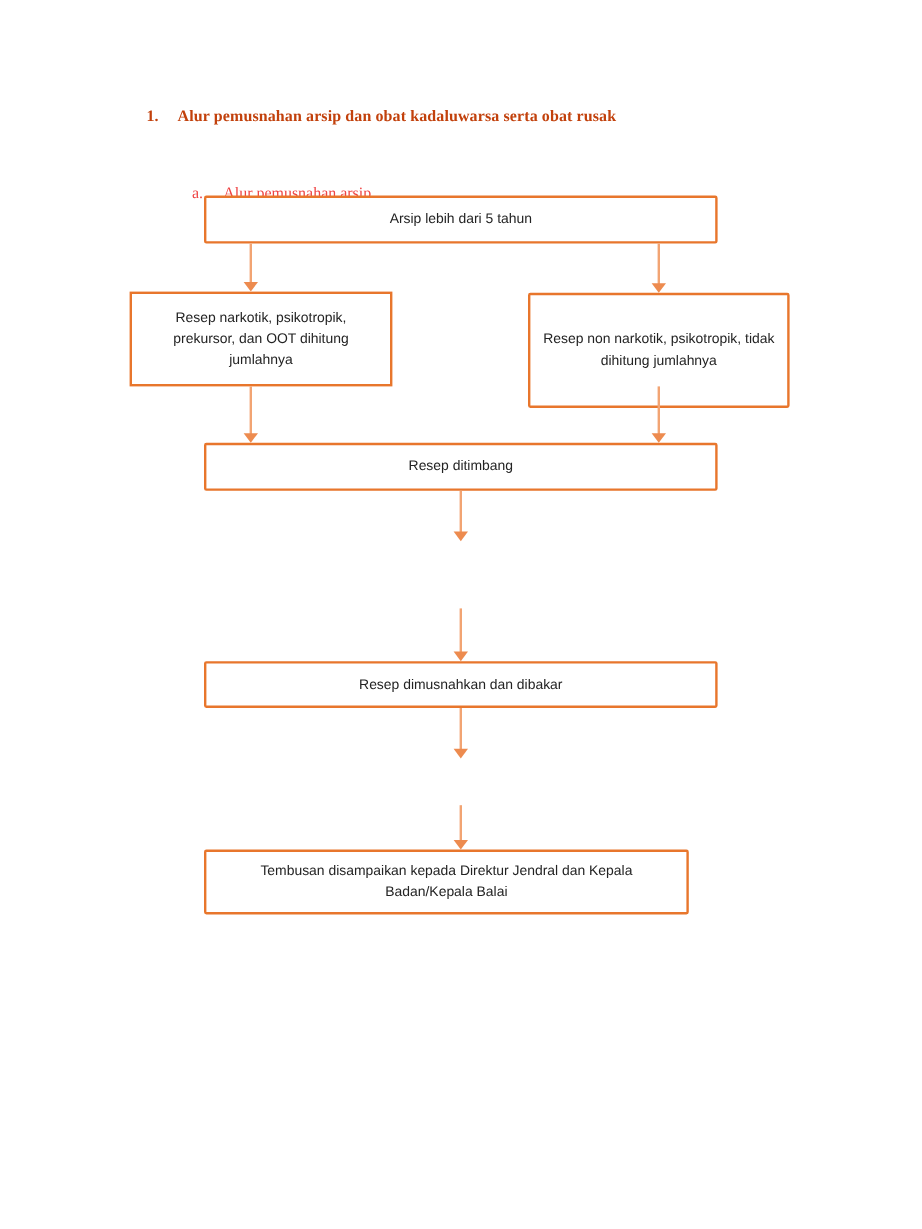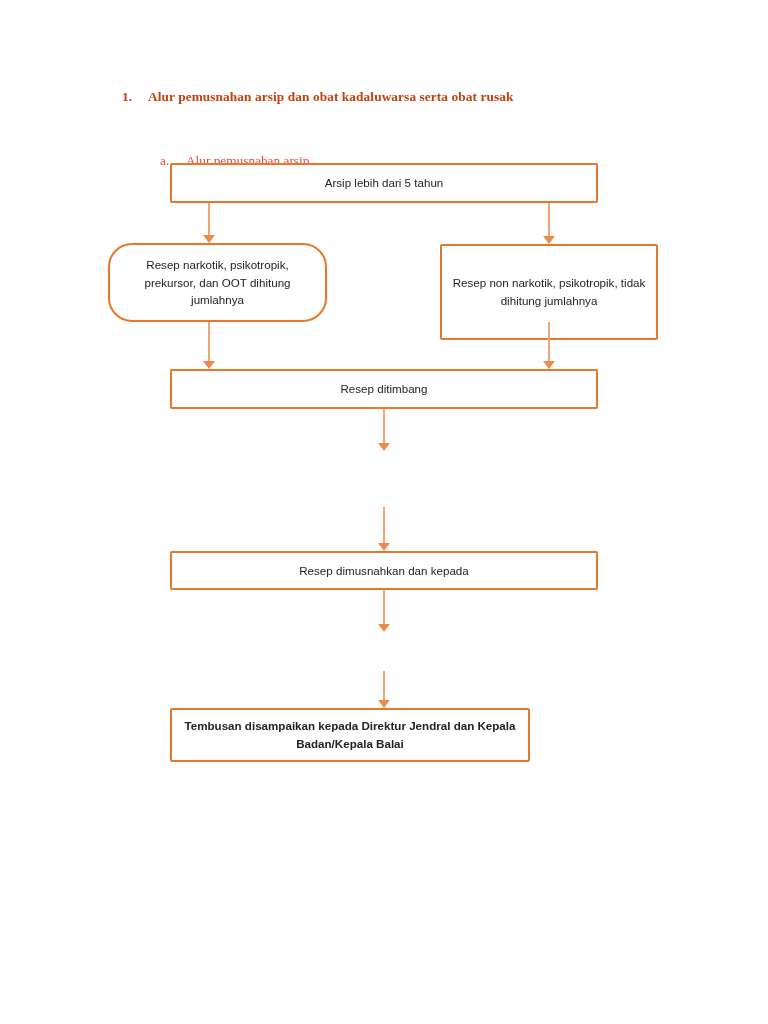--- a/index.html
+++ b/index.html
@@ -74,32 +74,32 @@
     align-items: center;
     justify-content: center;
     text-align: center;
     color: #232323;
     font-family: "Liberation Sans", sans-serif;
     font-size: 11.6px;
     line-height: 1.55;
     padding: 2px 10px;
   }
   .node-round {
-    border-radius: 24px;
+    border-radius: 0;
   }
 
   
   .n-arsip      { left: 170px; top: 163px; width: 428px; height: 40px; }
   .n-narkotik   { left: 108px; top: 243px; width: 219px; height: 79px; }
   .n-nonnark    { left: 440px; top: 244px; width: 218px; height: 96px; }
   .n-ditimbang  { left: 170px; top: 369px; width: 428px; height: 40px; }
   .n-pemusnahan { left: 170px; top: 451px; width: 428px; height: 56px; }
   .n-dibakar    { left: 170px; top: 551px; width: 428px; height: 39px; }
   .n-berita     { left: 170px; top: 632px; width: 428px; height: 39px; }
-  .n-tembusan   { left: 170px; top: 708px; width: 360px; height: 54px; font-weight: bold; }
+  .n-tembusan   { left: 170px; top: 708px; width: 404px; height: 54px; }
 
   
   .arrow {
     position: absolute;
     width: 12px;
     display: block;
   }
   .arrow .stem {
     position: absolute;
     left: 5px;
@@ -183,21 +183,21 @@
       <span class="stem"></span>
       <span class="head"></span>
     </span>
 
 
     <span class="arrow a6">
       <span class="stem"></span>
       <span class="head"></span>
     </span>
 
-    <div class="node n-dibakar">Resep dimusnahkan dan kepada</div>
+    <div class="node n-dibakar">Resep dimusnahkan dan dibakar</div>
 
     <span class="arrow a7">
       <span class="stem"></span>
       <span class="head"></span>
     </span>
 
 
     <span class="arrow a8">
       <span class="stem"></span>
       <span class="head"></span>

